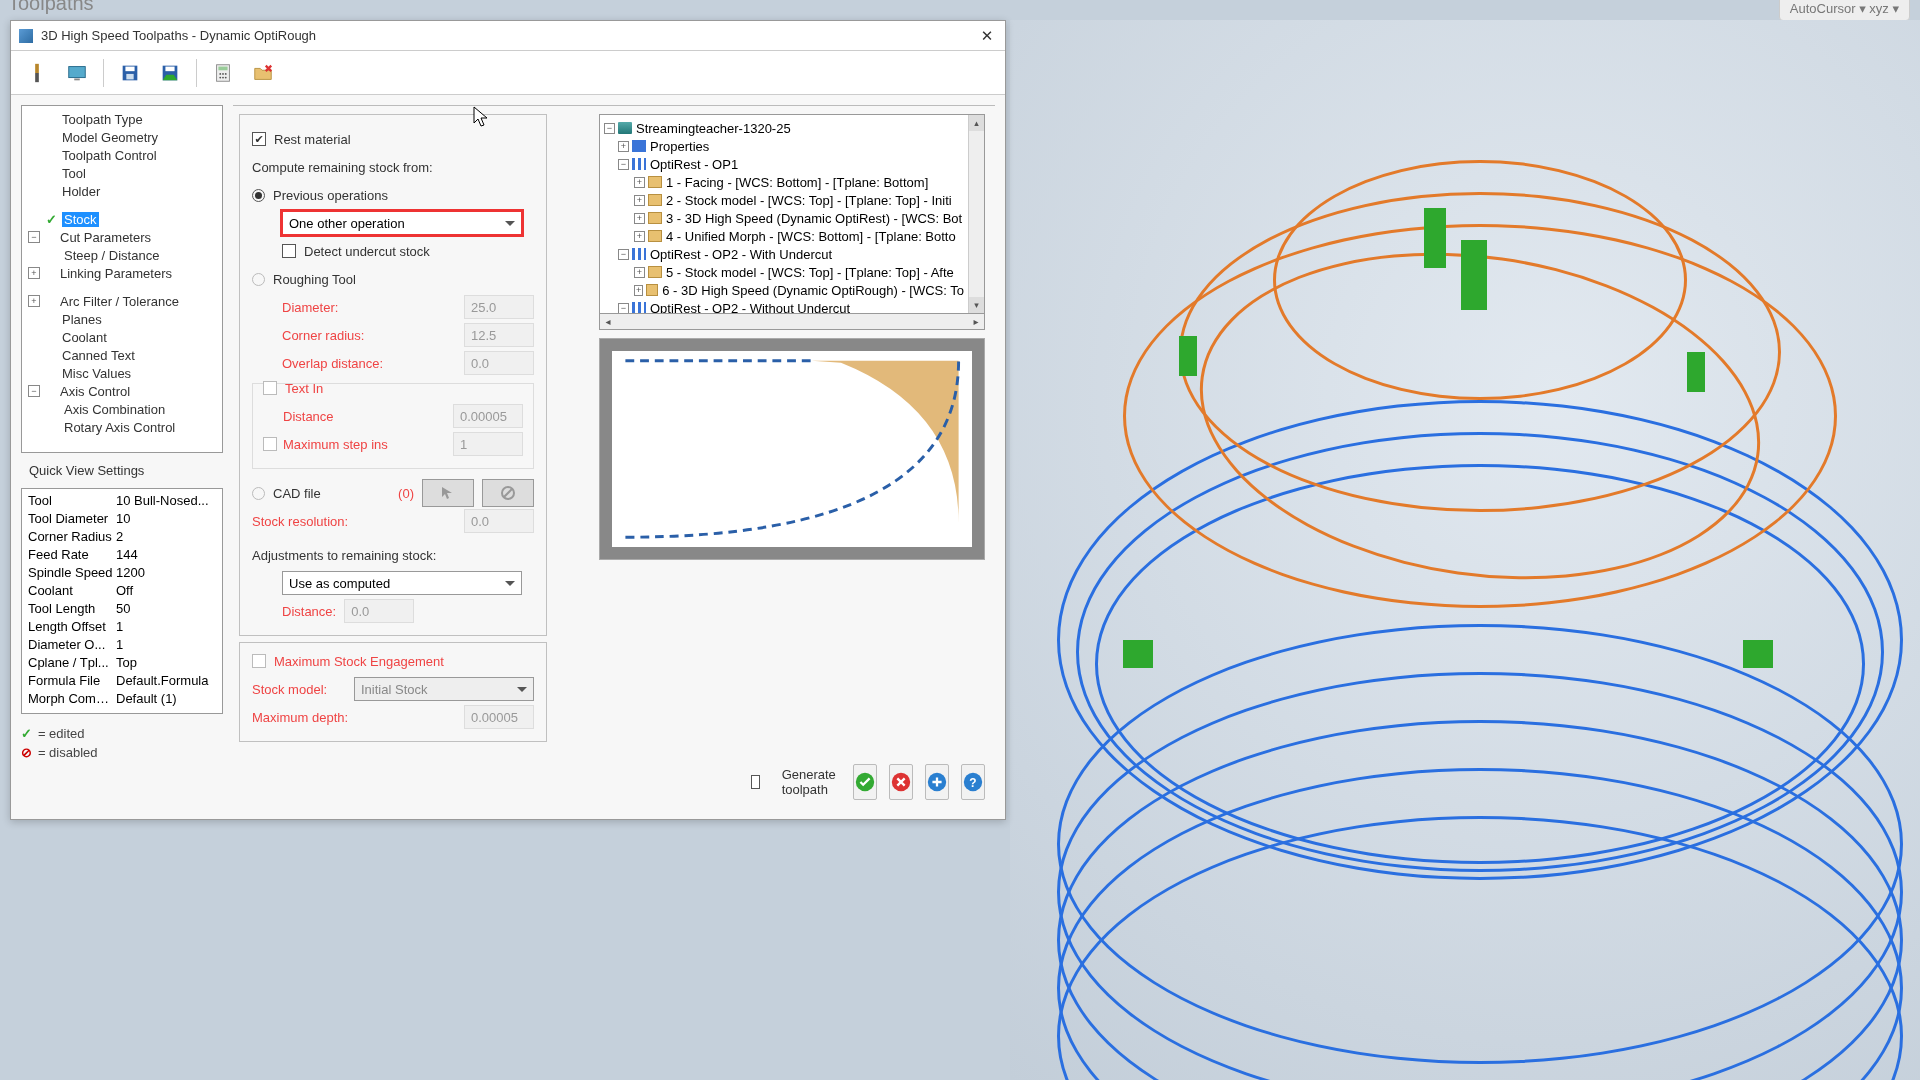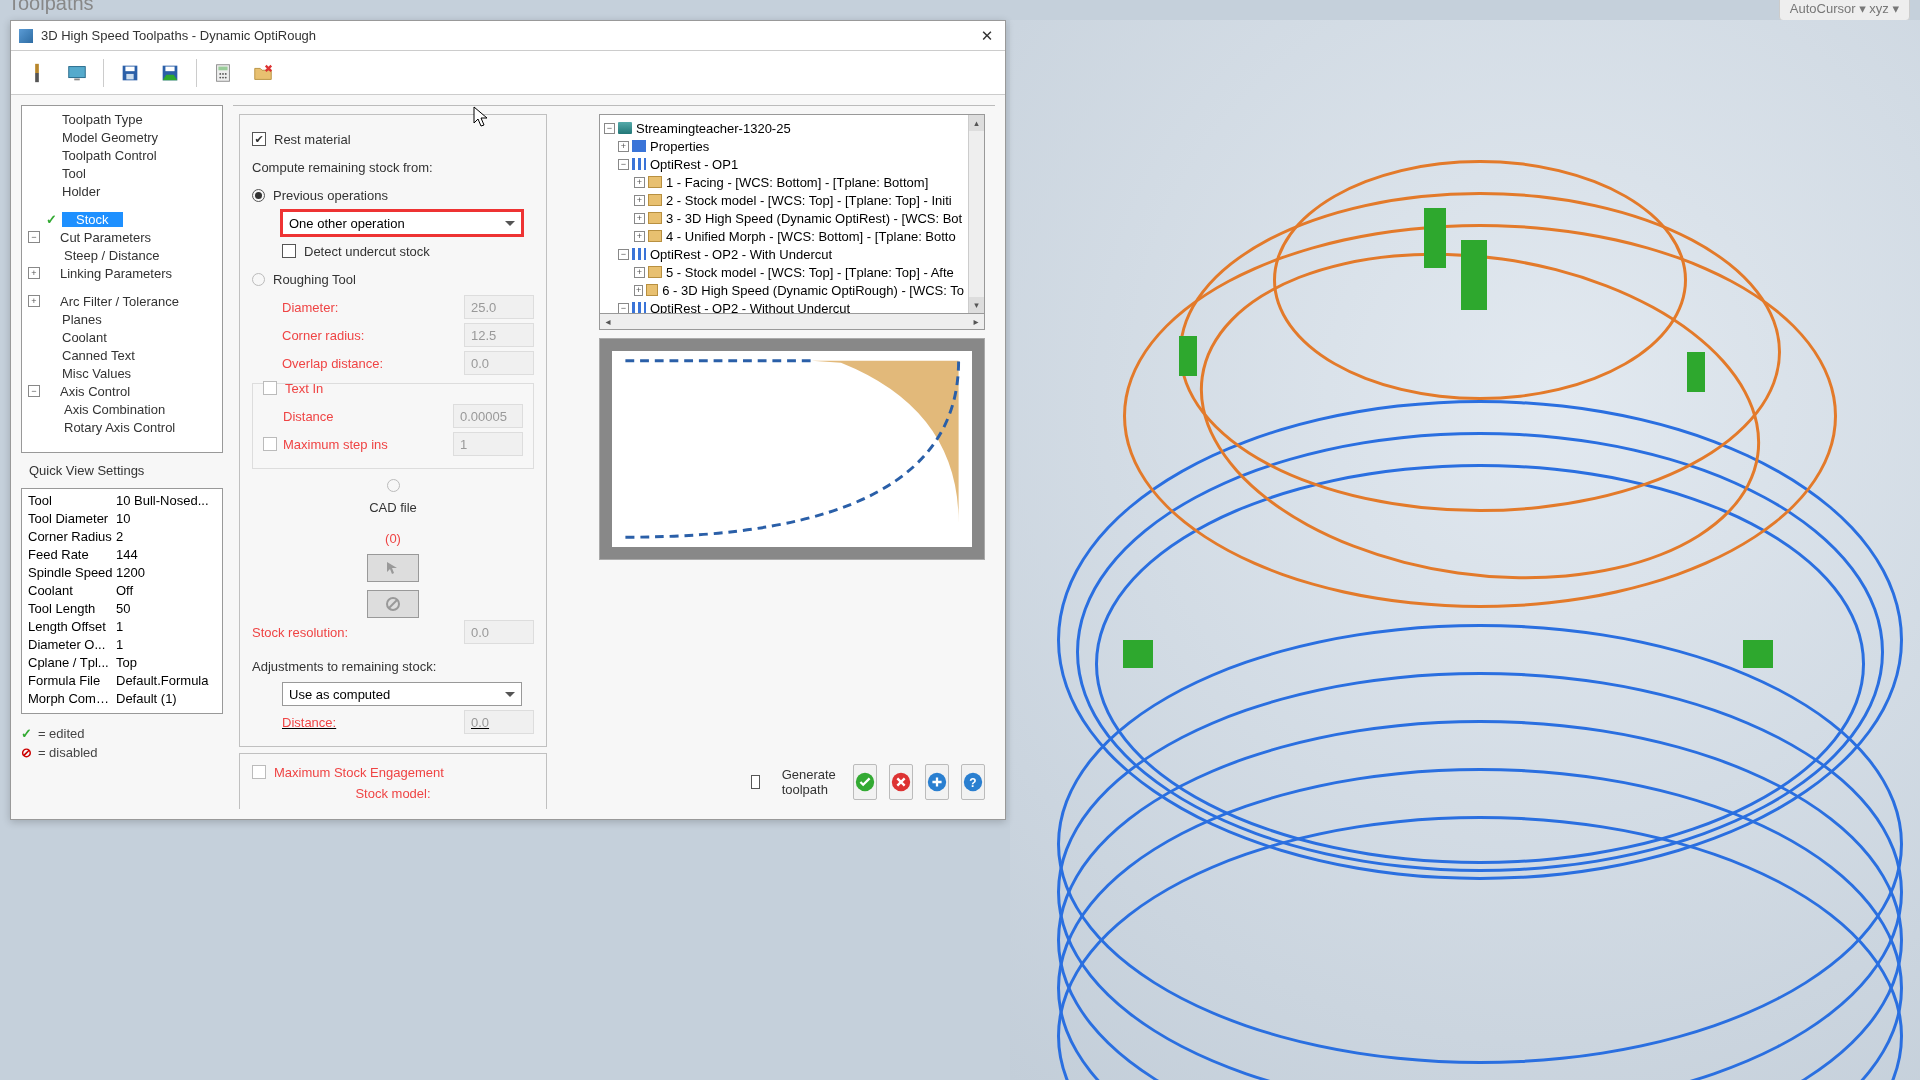--- a/index.html
+++ b/index.html
@@ -22,21 +22,21 @@
 .body { display: flex; height: calc(100% - 74px); padding: 10px; gap: 10px; }
 
 .leftcol { width: 202px; display: flex; flex-direction: column; gap: 8px; }
 .tree-panel { border: 1px solid #999; background: #fff; padding: 4px 6px; height: 348px; overflow: hidden; }
 .tree-item { display: flex; align-items: center; height: 18px; white-space: nowrap; cursor: pointer; }
 .tree-item .exp { width: 12px; height: 12px; border: 1px solid #888; font-size: 9px; line-height: 10px; text-align: center; margin-right: 4px; color: #555; cursor: pointer; }
 .tree-item.ind1 { padding-left: 18px; }
 .tree-item.ind2 { padding-left: 36px; }
 .tree-item .chk { color: #3a3; font-weight: bold; margin-right: 4px; width: 12px; }
 .tree-item .nochk { width: 16px; }
-.tree-item.sel span.lbl { background: #1e90ff; color: #fff; padding: 0 14px; }
+.tree-item.sel span.lbl { background: #1e90ff; color: #fff; padding: 0 2px; }
 
 .qv-title { font-size: 13px; color: #333; padding: 2px 0; margin-left: 8px; }
 .qv-panel { border: 1px solid #999; background: #fff; padding: 4px 6px; }
 .qv-row { display: flex; height: 18px; }
 .qv-row .k { width: 88px; overflow: hidden; text-overflow: ellipsis; white-space: nowrap; }
 .qv-row .v { flex: 1; }
 
 .legend { display: flex; flex-direction: column; gap: 4px; padding-top: 4px; }
 .legend div { display: flex; align-items: center; gap: 6px; color: #444; }
 .legend .chk { color: #3a3; font-weight: bold; }
@@ -377,21 +377,21 @@
             </div>
           <div class="row" style="justify-content:space-between;">
               <span style="display:flex;gap:6px;align-items:center;">
                 <span class="chkbox dis"></span>
                 <span class="lbl dis">Maximum step ins</span>
               </span>
               <div class="input dis">1</div>
             </div>
         </div>
 
-        <div class="row" style="margin-top:10px;flex-direction:column;">
+        <div class="row" style="margin-top:10px;">
             <span class="radio dis"></span>
             <span class="lbl">CAD file</span>
             <span style="flex:1"></span>
             <span class="lbl dis">(0)</span>
             <div class="btn-sq">
               <svg width="16" height="16" viewBox="0 0 16 16">
                 <path d="M2 2 L2 12 L5 9 L7 14 L9 13 L7 8 L12 8 Z" fill="#999"></path>
               </svg>
             </div>
             <div class="btn-sq">
@@ -408,32 +408,32 @@
           </div>
 
         <div class="row" style="margin-top:6px;">
             <span class="lbl">Adjustments to remaining stock:</span>
           </div>
         <div class="row" style="padding-left:30px;">
             <div class="select" style="width:240px;">
               <span>Use as computed</span>
             </div>
           </div>
-        <div class="row" style="padding-left:30px; justify-content:space-between;text-decoration:underline;">
+        <div class="row" style="padding-left:30px; ">
             <span class="lbl dis">Distance:</span>
             <div class="input dis">0.0</div>
           </div>
       </div>
 
       <div class="frame" style="width:308px; margin-top:6px;">
         <div class="row" style="margin-top:-6px;">
             <span class="chkbox dis"></span>
             <span class="lbl dis">Maximum Stock Engagement</span>
           </div>
-        <div class="row" style="justify-content:space-between;flex-direction:column;">
+        <div class="row" style="justify-content:space-between;">
             <span class="lbl dis">Stock model:</span>
             <div class="select dis" style="width:180px;">
               <span>Initial Stock</span>
             </div>
           </div>
         <div class="row" style="justify-content:space-between;">
             <span class="lbl dis">Maximum depth:</span>
             <div class="input dis">0.00005</div>
           </div>
       </div>

